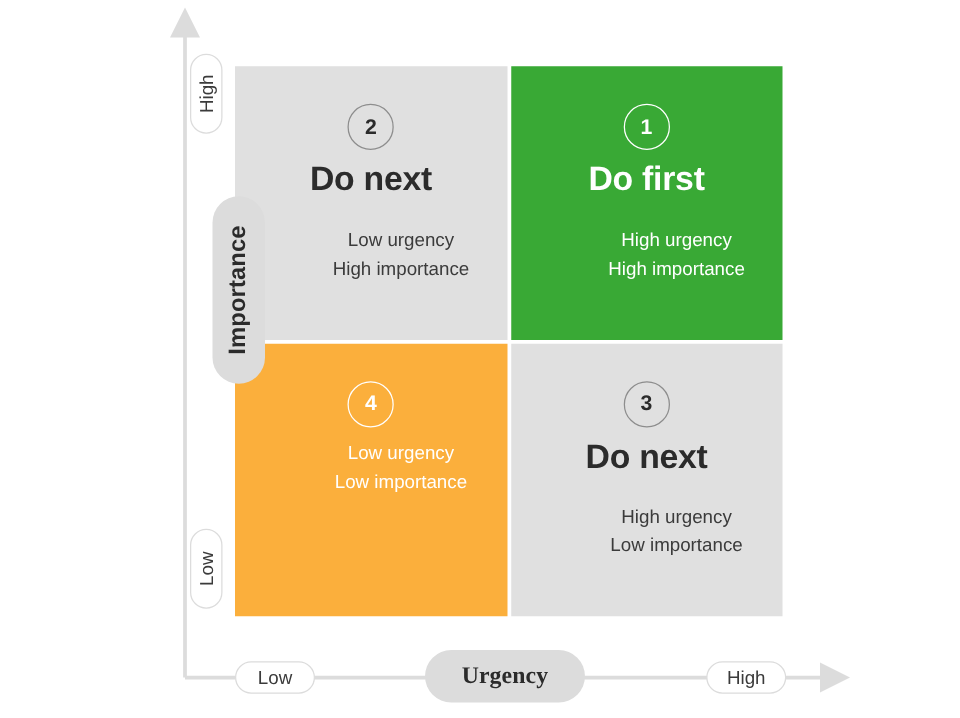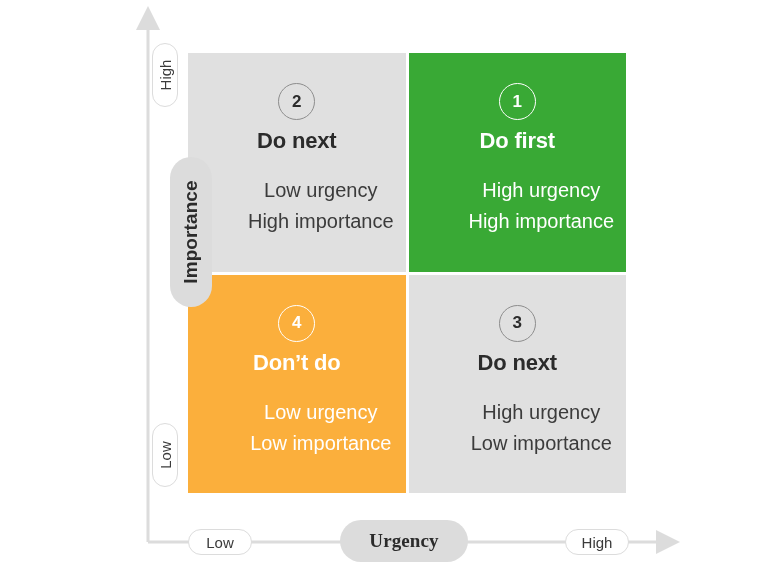--- a/index.html
+++ b/index.html
@@ -70,32 +70,32 @@
     font-size: 17px;
     font-weight: 700;
     letter-spacing: 0.2px;
     margin-bottom: 9px;
   }
   .quad.grey .quad-num   { border: 1.4px solid #8d8d8d; color: #2b2b2b; }
   .quad.green .quad-num  { border: 1.4px solid #ffffff; color: #ffffff; }
   .quad.orange .quad-num { border: 1.4px solid #ffffff; color: #ffffff; }
 
   .quad-title {
-    font-size: 22px;
+    font-size: 27px;
     font-weight: 700;
     letter-spacing: -0.2px;
     line-height: 1.1;
     margin-bottom: 22px;
   }
   .quad.grey .quad-title   { color: #2b2b2b; }
   .quad.green .quad-title  { color: #ffffff; text-align: center; }
   .quad.orange .quad-title { color: #ffffff; }
 
   .quad-desc {
-    font-size: 20px;
+    font-size: 15px;
     line-height: 1.55;
     text-align: center;
     font-weight: 400;
     margin-left: 48px;
   }
   .quad.grey .quad-desc   { color: #3b3b3b; }
   .quad.green .quad-desc  { color: #ffffff; }
   .quad.orange .quad-desc { color: #ffffff; }
 
   
@@ -167,21 +167,20 @@
       <div class="quad-num">1</div>
       <div class="quad-title">Do first</div>
       <div class="quad-desc">
         <div>High urgency</div>
         <div>High importance</div>
       </div>
     </div>
 
     <div class="quad orange">
       <div class="quad-num">4</div>
-      <div class="quad-title">Don’t do</div>
       <div class="quad-desc">
         <div>Low urgency</div>
         <div>Low importance</div>
       </div>
     </div>
 
     <div class="quad grey">
       <div class="quad-num">3</div>
       <div class="quad-title">Do next</div>
       <div class="quad-desc">

